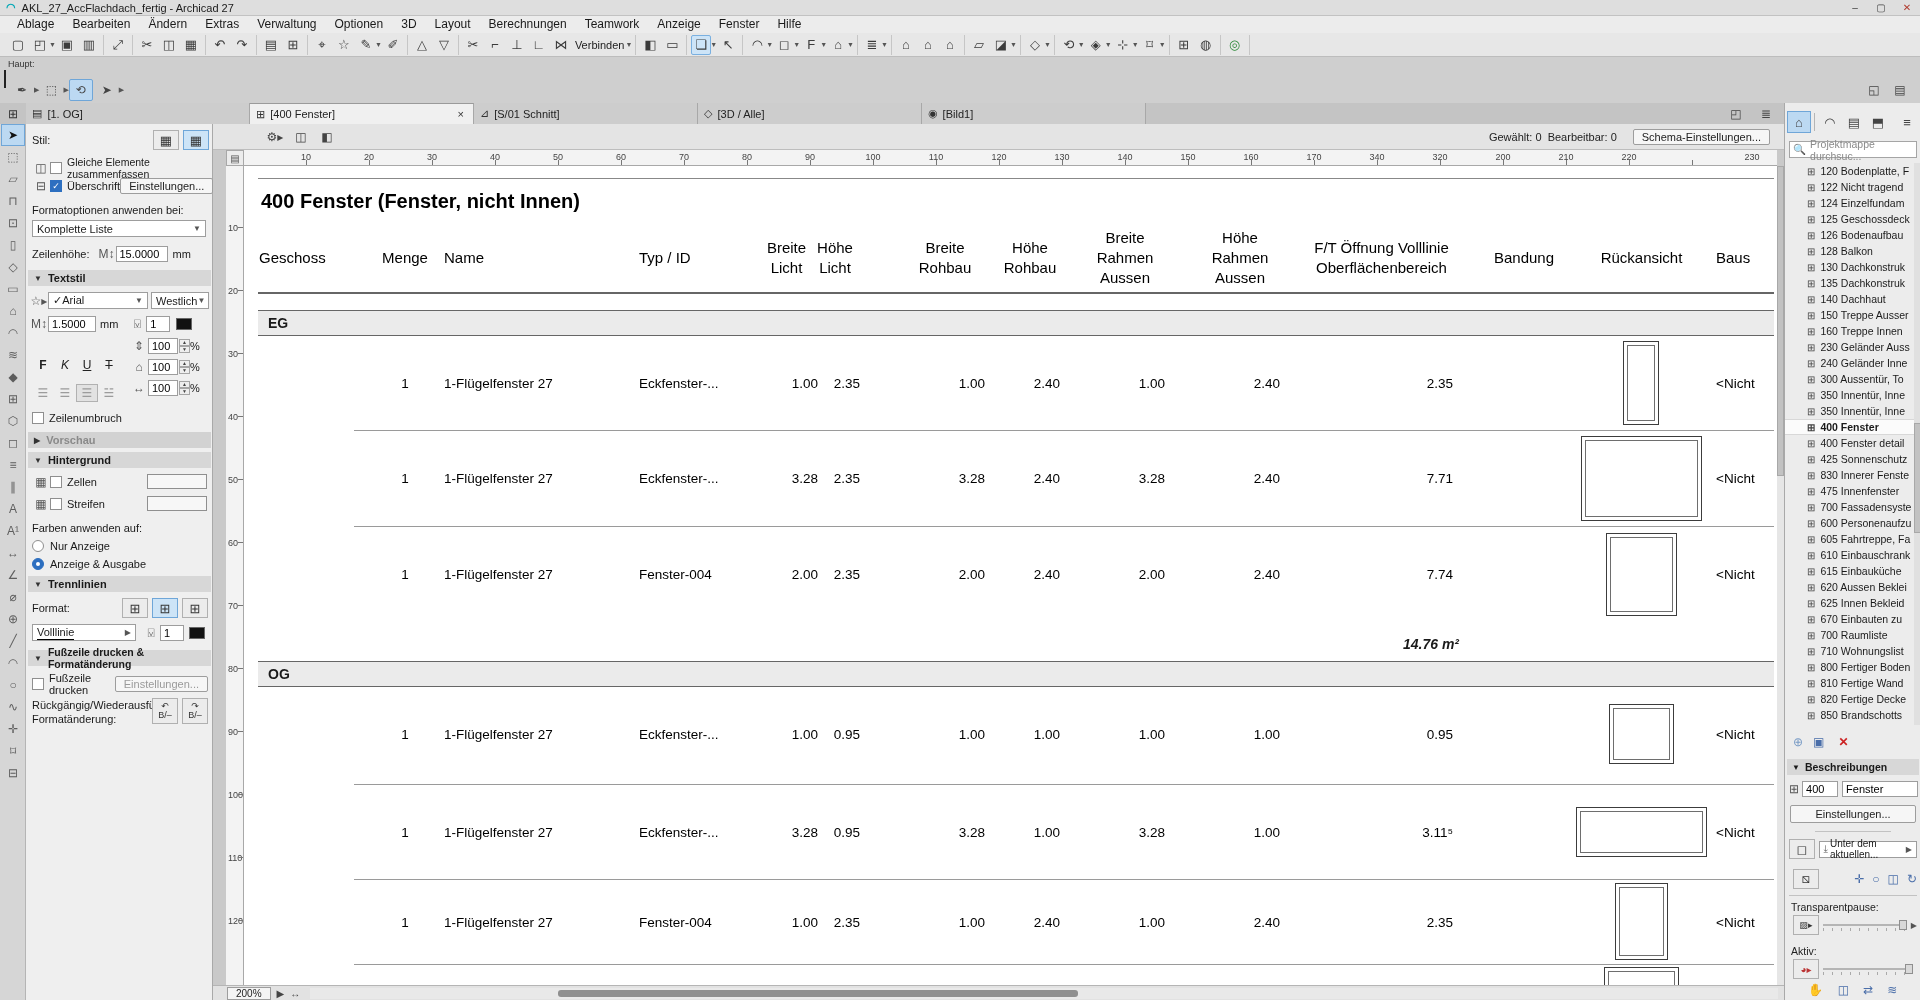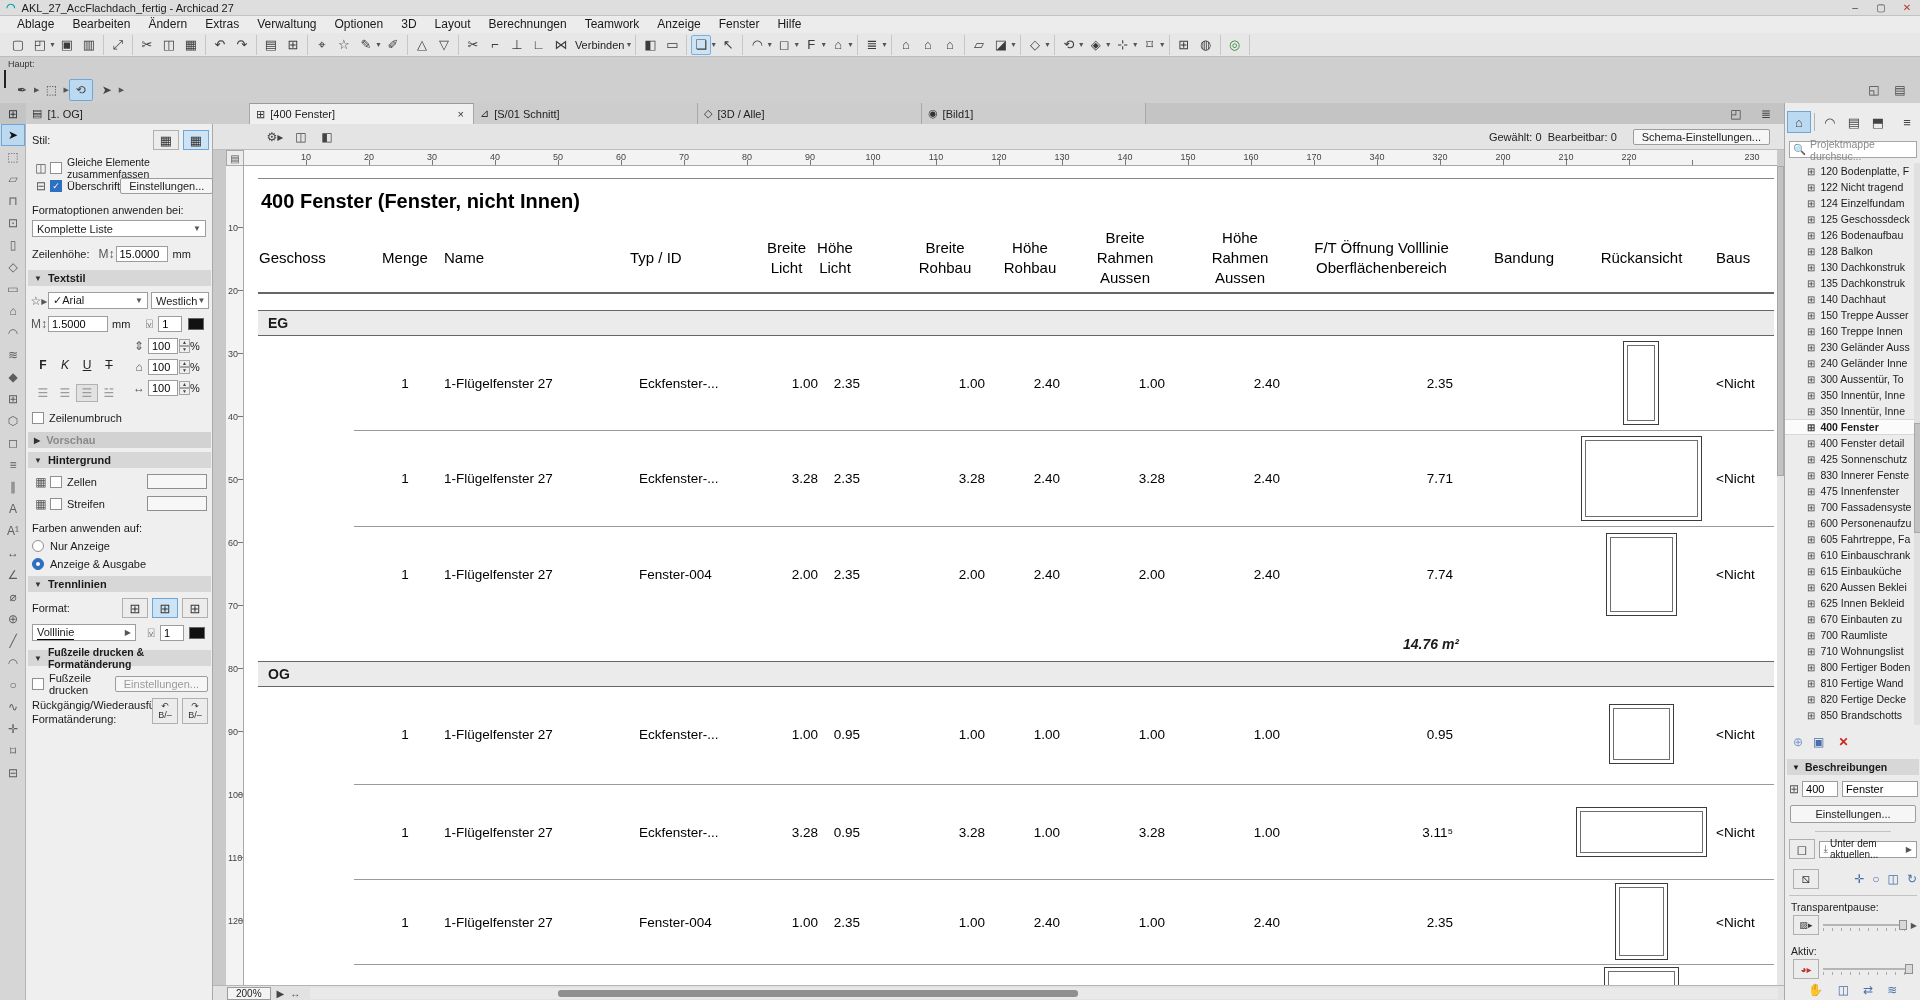--- a/index.html
+++ b/index.html
@@ -408,21 +408,21 @@
       <span>✓Arial</span>
         <span class="chev">▼</span>
     </span>
     <span class="sel-box" style="width:58px; margin-left:3px;">
       <span>Westlich</span>
         <span class="chev">▼</span>
     </span>
   </div>
   <div class="lp-row" style="top:192px; padding-left:4px;">
     <span class="lp-icon">M↕</span>
-    <input class="txt-in" style="width: 60px;" value="1.5000">
+    <input class="txt-in" style="width: 48px;" value="1.5000">
     <span class="lp-label" style="margin-left:4px;">mm</span>
     <span class="lp-icon" style="margin-left:10px;">⍌</span>
     <input class="txt-in" style="width: 24px;" value="1">
     <span class="swatch" style="margin-left:6px;"></span>
   </div>
   <div class="abs" style="left:6px; top:218px; width:100px;">
     <div style="display:flex; margin-top:14px;">
       <span class="fmt-btn" style="font-weight:bold;">F</span>
       <span class="fmt-btn" style="font-style:italic;">K</span>
       <span class="fmt-btn" style="text-decoration:underline;">U</span>
@@ -632,21 +632,21 @@
       <span class="rv-num" style="top: 750px;">120</span>
       <span class="rv-tick" style="top: 754px;"></span>
     </div>
   <div id="content">
     <div class="topline"></div>
     <div id="sched-title">400 Fenster (Fenster, nicht Innen)</div>
     <div id="header-row">
         <div class="hcell a-left" style="left: 15px; width: 115px;">Geschoss</div>
         <div class="hcell" style="left: 130px; width: 62px;">Menge</div>
         <div class="hcell a-left" style="left: 200px; width: 190px;">Name</div>
-        <div class="hcell a-left" style="left: 386px; width: 120px;">Typ / ID</div>
+        <div class="hcell a-left" style="left: 395px; width: 120px;">Typ / ID</div>
         <div class="hcell" style="left: 505px; width: 75px;">Breite
 Licht</div>
         <div class="hcell" style="left: 560px; width: 62px;">Höhe
 Licht</div>
         <div class="hcell" style="left: 655px; width: 92px;">Breite
 Rohbau</div>
         <div class="hcell" style="left: 750px; width: 72px;">Höhe
 Rohbau</div>
         <div class="hcell" style="left: 835px; width: 92px;">Breite
 Rahmen

